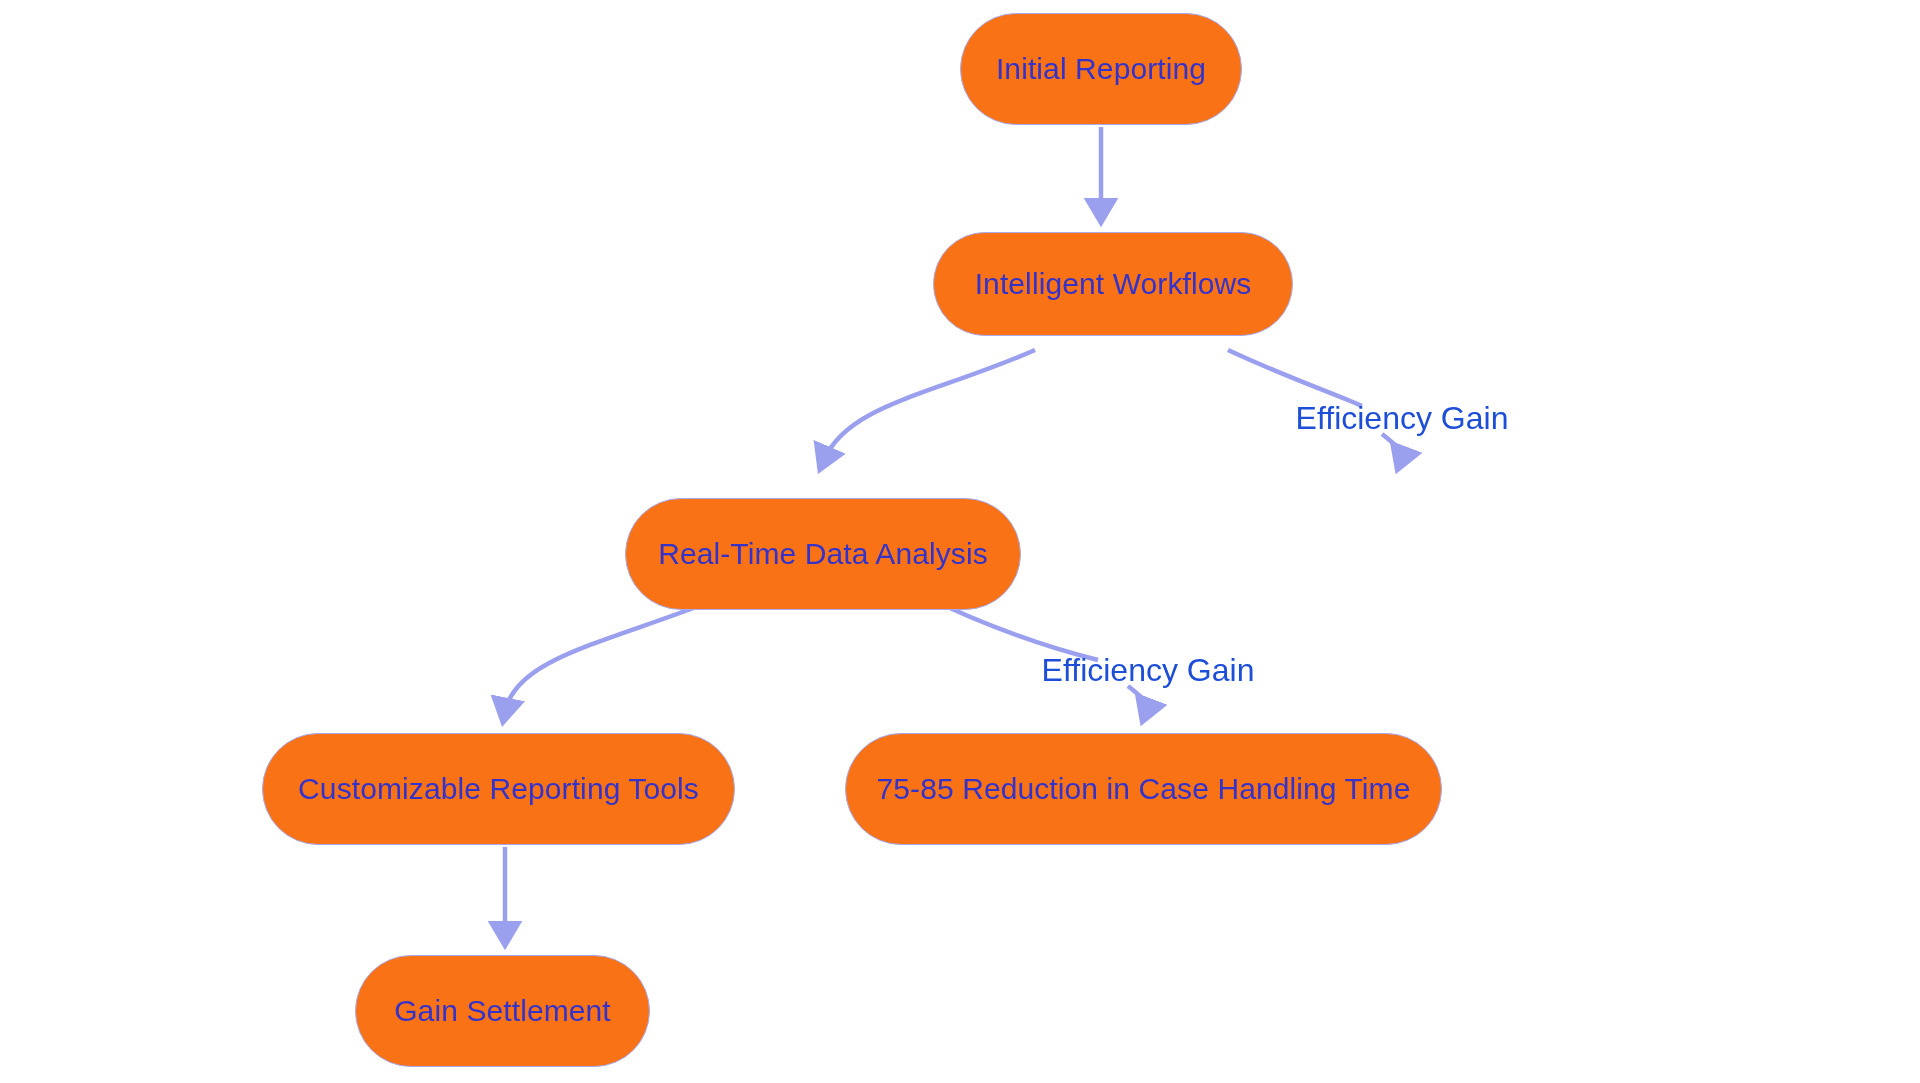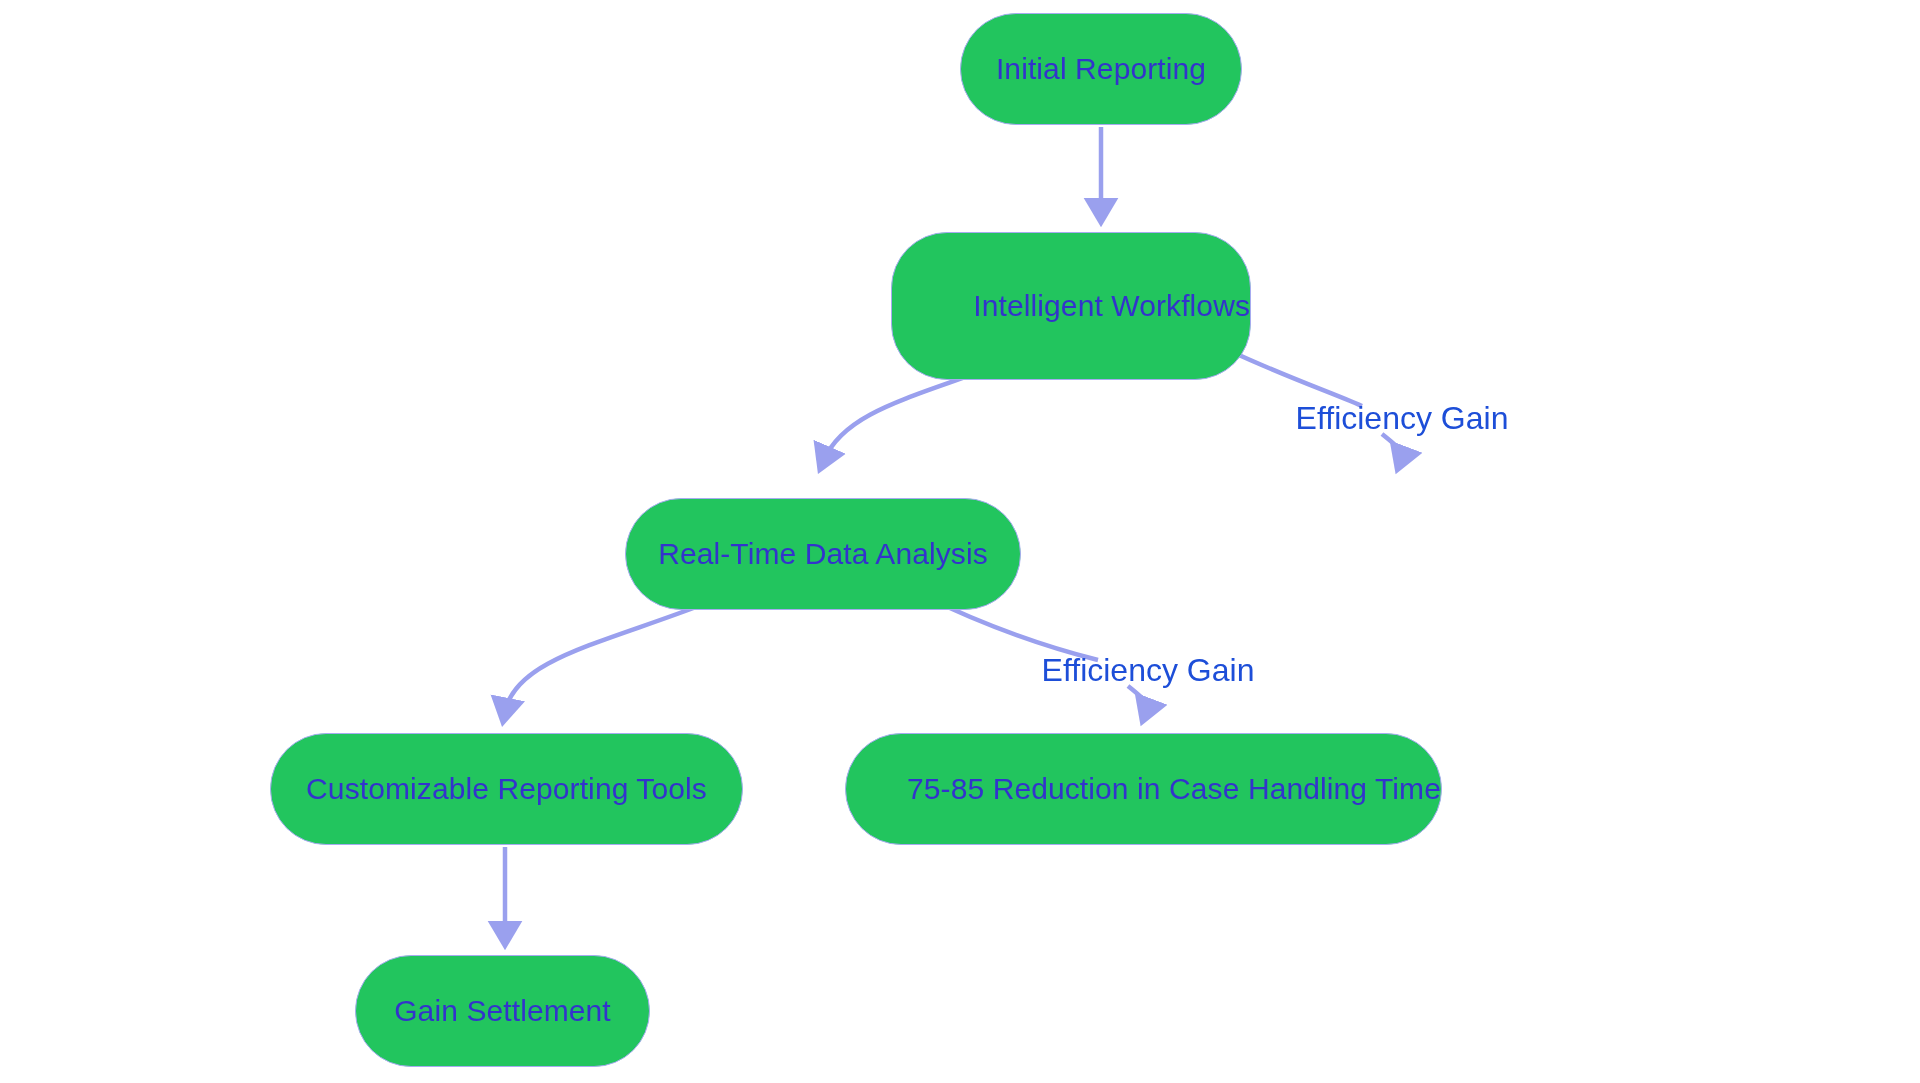--- a/index.html
+++ b/index.html
@@ -31,21 +31,21 @@
     height: 1083px;
     pointer-events: none;
   }
 
   .node {
     position: absolute;
     box-sizing: border-box;
     display: flex;
     align-items: center;
     justify-content: center;
-    background: #22c55e;
+    background: #f97316;
     border: 1.6px solid #a6abf0;
     border-radius: 56px;
     color: #3333cc;
     font-size: 30px;
     font-weight: 400;
     letter-spacing: 0.1px;
     white-space: nowrap;
     line-height: 1;
   }
 
@@ -96,34 +96,34 @@
 
     <g>
       <path d="M 505 847 L 505 935" stroke="#9aa0ee" stroke-width="4.5" fill="none" marker-end="url(#arrowhead)"></path>
     </g>
   </svg>
 
   <div class="node" style="left:960px; top:13px; width:282px; height:112px;">
     <span>Initial Reporting</span>
   </div>
 
-  <div class="node" style="left:891px; top:232px; width:360px; height:148px;justify-content:flex-end;">
+  <div class="node" style="left:933px; top:232px; width:360px; height:104px;">
     <span>Intelligent Workflows</span>
   </div>
 
   <div class="node" style="left:625px; top:482px; width:396px; height:112px;margin-top:16px;">
     <span>Real-Time Data Analysis</span>
   </div>
 
 
-  <div class="node" style="left:270px; top:733px; width:473px; height:112px;">
+  <div class="node" style="left:262px; top:733px; width:473px; height:112px;">
     <span>Customizable Reporting Tools</span>
   </div>
 
-  <div class="node" style="left:845px; top:733px; width:597px; height:112px;justify-content:flex-end;">
+  <div class="node" style="left:845px; top:733px; width:597px; height:112px;">
     <span>75-85 Reduction in Case Handling Time</span>
   </div>
 
   <div class="node" style="left:355px; top:955px; width:295px; height:112px;">
     <span>Gain Settlement</span>
   </div>
 
   <div class="edge-label" style="left:1402px; top:418px;">Efficiency Gain</div>
 
   <div class="edge-label" style="left:1148px; top:670px;">Efficiency Gain</div>

